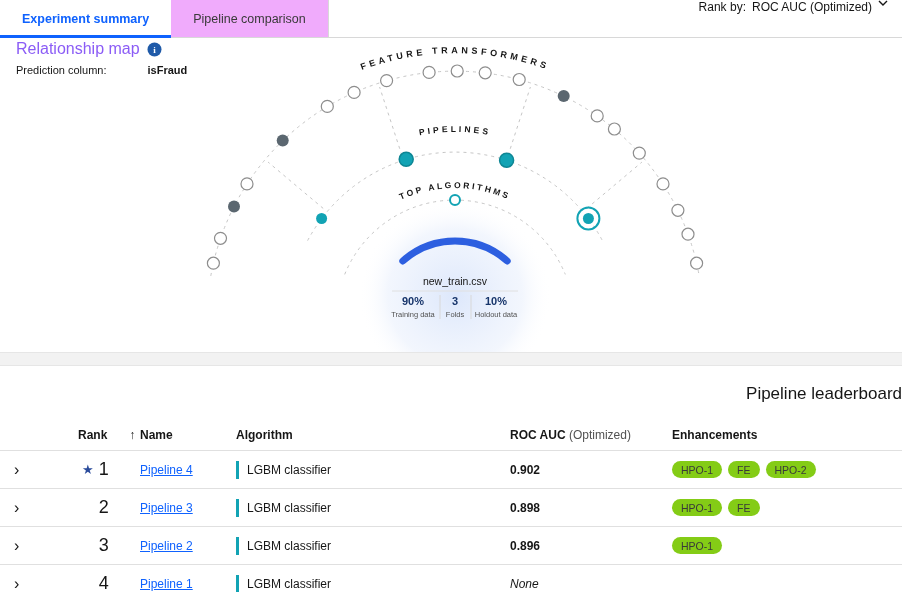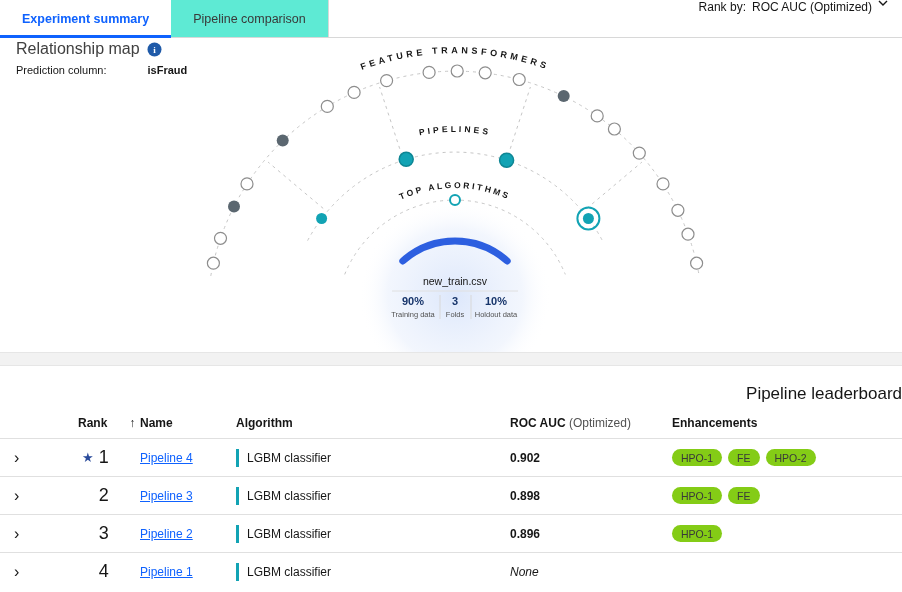--- a/index.html
+++ b/index.html
@@ -7,32 +7,32 @@
     font-family:"Liberation Sans", sans-serif; color:#161616; }
 
   
   .tabbar { position:relative; height:38px; display:flex; align-items:stretch;
     border-bottom:1px solid #d8d8d8; background:#fff; }
   .tab { position:relative; display:flex; align-items:center; padding:0 22px;
     font-size:12.5px; cursor:pointer; white-space:nowrap; }
   .tab.active { color:#0f62fe; font-weight:700; }
   .tab.active::after { content:""; position:absolute; left:0; right:0; bottom:-1px;
     height:3px; background:#0f62fe; }
-  .tab.inactive { background:#5eead4; color:#393939; border-right:1px solid #d8d8d8; }
+  .tab.inactive { background:#f0abfc; color:#393939; border-right:1px solid #d8d8d8; }
   .rankby { position:absolute; right:14px; top:0; height:100%; display:flex;
     align-items:flex-start; gap:6px; font-size:12px; cursor:pointer; }
   .rankby .rb-value { font-weight:400; color:#161616; }
   .rankby svg { display:block; }
 
   
   .map-section { position:relative; height:314px; background:#fff; overflow:hidden; }
   .map-svg { position:absolute; left:0; top:0; }
   .map-header { position:absolute; left:16px; top:2px; z-index:5; }
   .map-title-row { display:flex; align-items:center; gap:7px; }
-  .map-title { font-size:16px; font-weight:400; color:#404040; }
+  .map-title { font-size:16px; font-weight:400; color:#8b5cf6; }
   .pred-line { margin-top:6px; font-size:11px; color:#161616; }
   .pred-line b { font-weight:700;padding-left:38px; }
 
   .arc-label { font-weight:700; fill:#161616; }
   .dash-arc { fill:none; stroke:#c6c6c6; stroke-width:1; stroke-dasharray:3 4; }
   .divider-line { stroke:#c6c6c6; stroke-width:1; stroke-dasharray:3 4; }
   .holdout-arc { fill:none; stroke:#2d5fe0; stroke-width:7; stroke-linecap:round; }
   .center-dataset { font-size:10.5px; fill:#161616; }
   .stat-value { font-size:11px; font-weight:700; fill:#17356b; }
   .stat-label { font-size:7.5px; fill:#525252; }
@@ -41,21 +41,21 @@
 
   
   .section-gap { height:14px; background:#f2f2f2; border-top:1px solid #e6e6e6;
     border-bottom:1px solid #e6e6e6; }
 
   
   .leaderboard { padding-top:18px; background:#fff; }
   .lb-title { font-size:17px; font-weight:400; padding-left:16px;text-align:right; }
   .lb-grid { display:grid; grid-template-columns:40px 100px 96px 274px 162px auto;
     align-items:center; }
-  .lb-head { margin-top:4px; height:30px; font-size:12px; font-weight:700; }
+  .lb-head { margin-top:16px; height:30px; font-size:12px; font-weight:700; }
   .lb-head .rank-h { padding-left:38px; display:flex; align-items:center; }
   .sort-arrow { margin-left:22px; font-weight:400; font-size:12px; cursor:pointer; }
   .metric-qual { font-weight:400; color:#525252; }
   .lb-row { height:38px; border-top:1px solid #e0e0e0; font-size:12px; }
   .cell-chev { padding-left:14px; }
   .chev-icon { font-size:16px; line-height:1; color:#161616; cursor:pointer; }
   .cell-rank { padding-left:42px; display:flex; align-items:center; gap:5px; }
   .star { font-size:13px; color:#2a4b9b; cursor:pointer; }
   .star.hidden { visibility:hidden; }
   .rank-num { font-size:18px; font-weight:400; }

